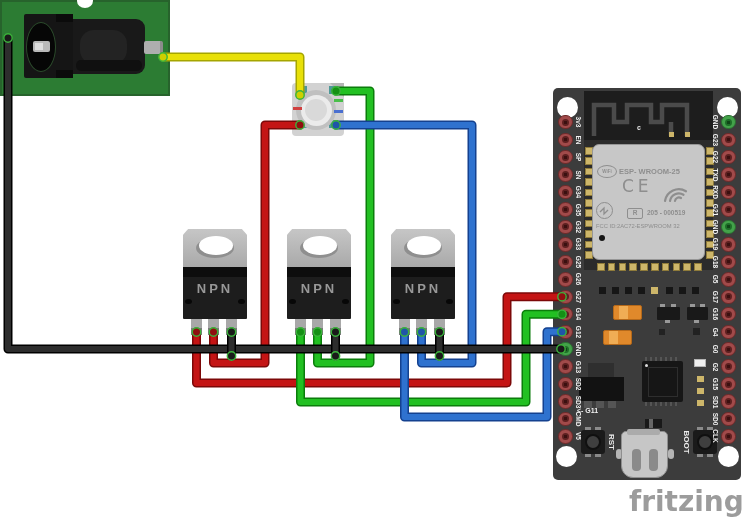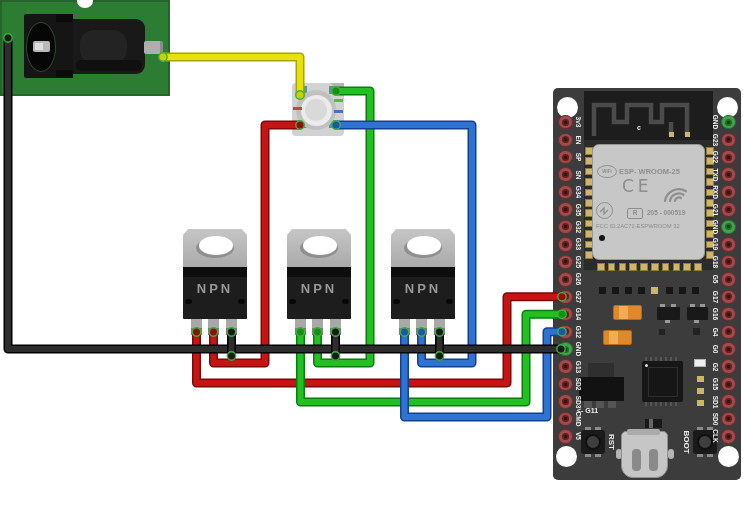--- a/index.html
+++ b/index.html
@@ -493,13 +493,14 @@
         <circle cx="335.5" cy="356" r="4.2" fill="#1a1a1a" stroke="#3cb43c" stroke-width="1.4"></circle>
       </g>
       <g>
         <polyline points="439.5,332 439.5,356" fill="none" stroke="#000000" stroke-width="9" stroke-linecap="round" stroke-linejoin="round"></polyline>
         <polyline points="439.5,332 439.5,356" fill="none" stroke="#2d2d2d" stroke-width="6" stroke-linecap="round" stroke-linejoin="round"></polyline>
         <circle cx="439.5" cy="332" r="4.2" fill="#1a1a1a" stroke="#3cb43c" stroke-width="1.4"></circle>
         <circle cx="439.5" cy="356" r="4.2" fill="#1a1a1a" stroke="#3cb43c" stroke-width="1.4"></circle>
       </g>
     </svg>
 
+  <div class="a watermark" style="left:629px;top:485px">fritzing</div>
 </div>
 
 </body></html>

